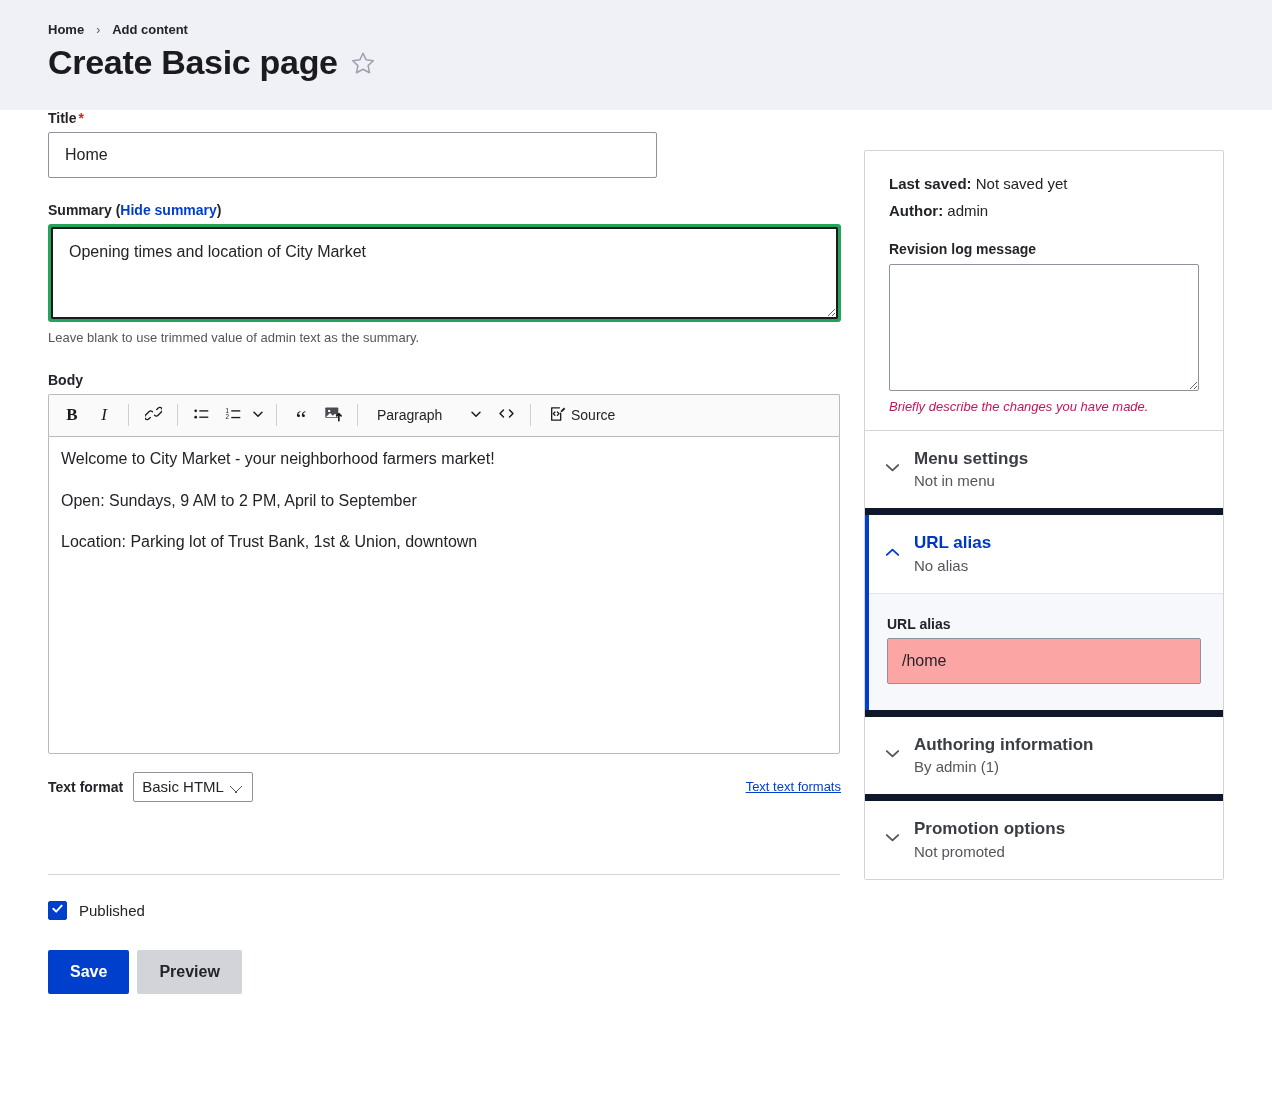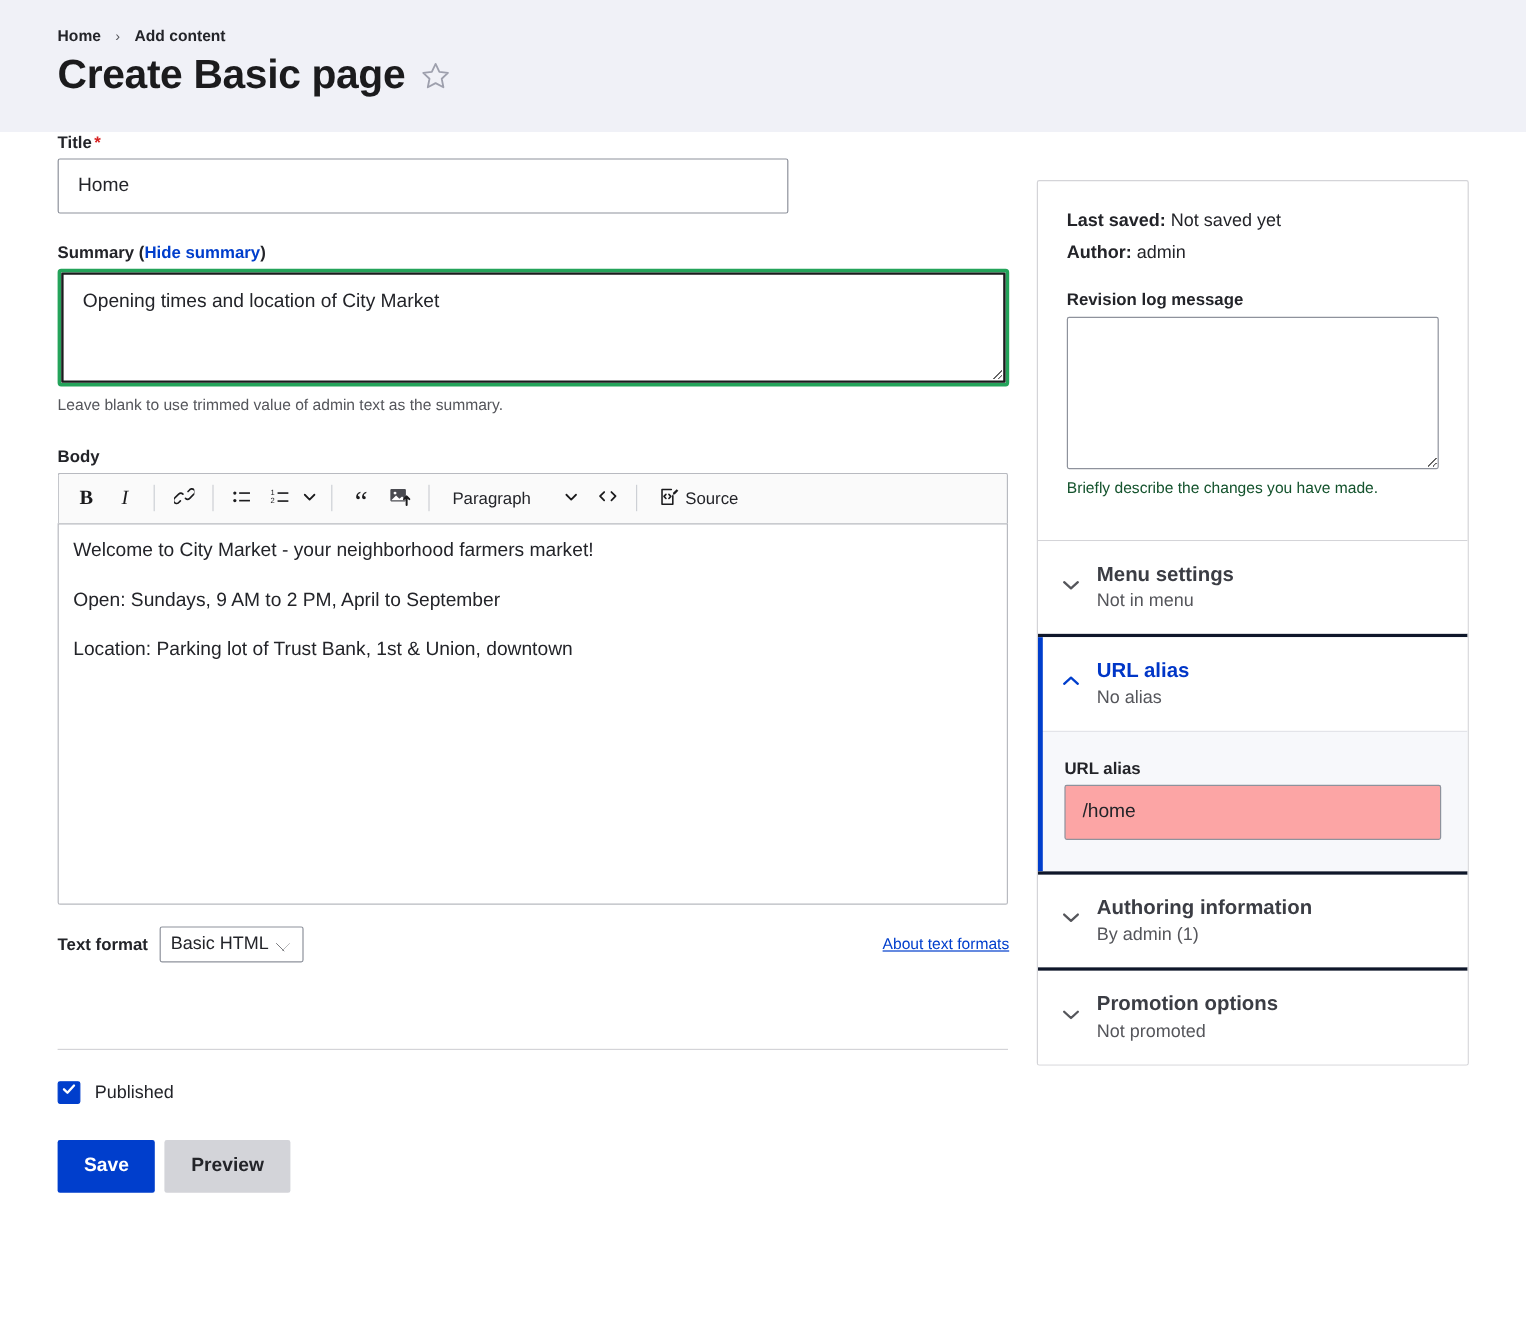--- a/index.html
+++ b/index.html
@@ -267,21 +267,21 @@
   .btn-secondary { background: #d3d4d9; color: #232429; }
 
   
   .side-card {
     background: #fff;
     border: 1px solid #d4d4d8;
     border-radius: 2px;
     overflow: hidden;
   }
   .side-meta {
-    padding: 24px 24px 36px 24px;
+    padding: 24px 24px 16px 24px;
     border-bottom: 1px solid #d4d4d8;
   }
   .meta-line {
     font-size: 15px;
     color: #232429;
     margin-bottom: 10px;
   }
   .meta-line b { font-weight: bold; }
   .revlog-label {
     display: block;
@@ -295,24 +295,24 @@
     height: 127px;
     padding: 8px 10px;
     font-family: "Liberation Sans", sans-serif;
     font-size: 15px;
     border: 1px solid #8e929c;
     border-radius: 2px;
     resize: vertical;
     outline: none;
     background: #fff;
   }
-  .revlog-desc { font-size: 13px; color: #14532d; margin-top: 8px; }
+  .revlog-desc { font-size: 13px; color: #be185d; margin-top: 8px; font-style: italic; }
 
   .accordion-item {
-    border-bottom: 3px solid #0f172a;
+    border-bottom: 7px solid #0f172a;
     position: relative;
   }
   .accordion-item:last-child { border-bottom: none; }
   .accordion-header {
     display: flex;
     align-items: center;
     gap: 12px;
     padding: 18px 20px 18px 18px;
     cursor: pointer;
     background: #fff;
@@ -512,21 +512,21 @@
           <p>Open: Sundays, 9 AM to 2 PM, April to September</p>
           <p>Location: Parking lot of Trust Bank, 1st &amp; Union, downtown</p>
         </div>
       </div>
 
       <div class="format-row">
         <span class="format-label">Text format</span>
         <select class="format-select">
           <option>Basic HTML</option>
         </select>
-        <a href="#" class="about-link">About text formats</a>
+        <a href="#" class="about-link">Text text formats</a>
       </div>
     </div>
 
     <hr class="hr-divider">
 
     <div class="published-row">
       <span class="checkbox">
         <span>
           <svg width="13" height="13" viewBox="0 0 14 14" fill="none" stroke="#ffffff" stroke-width="2.1" stroke-linecap="round" stroke-linejoin="round">
             <polyline points="2.5,7.3 5.6,10.4 11.5,3.9"></polyline>

